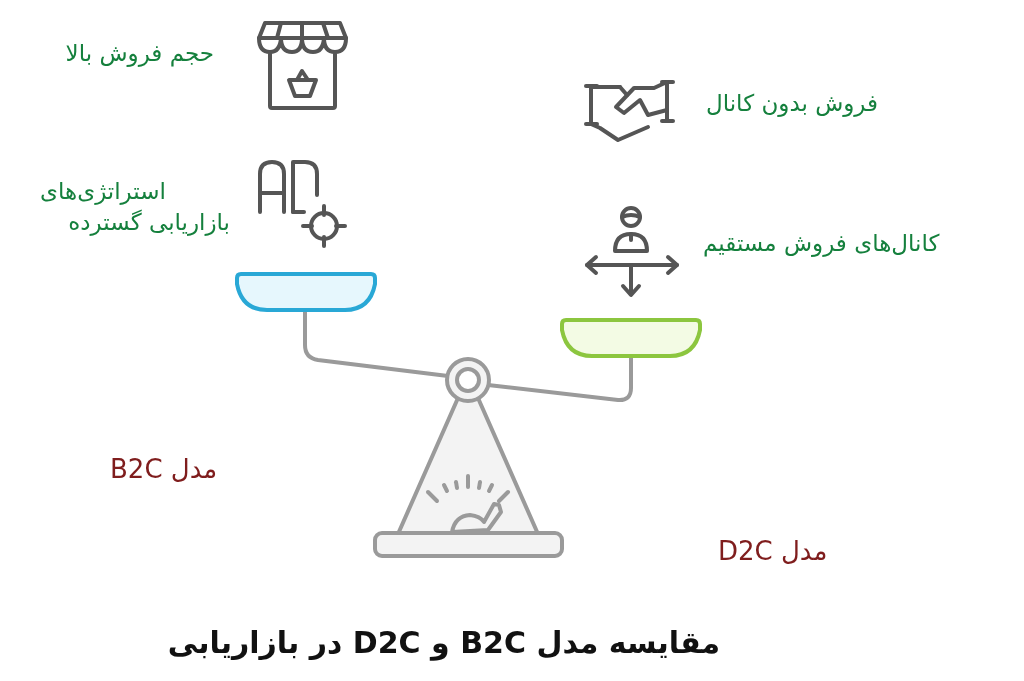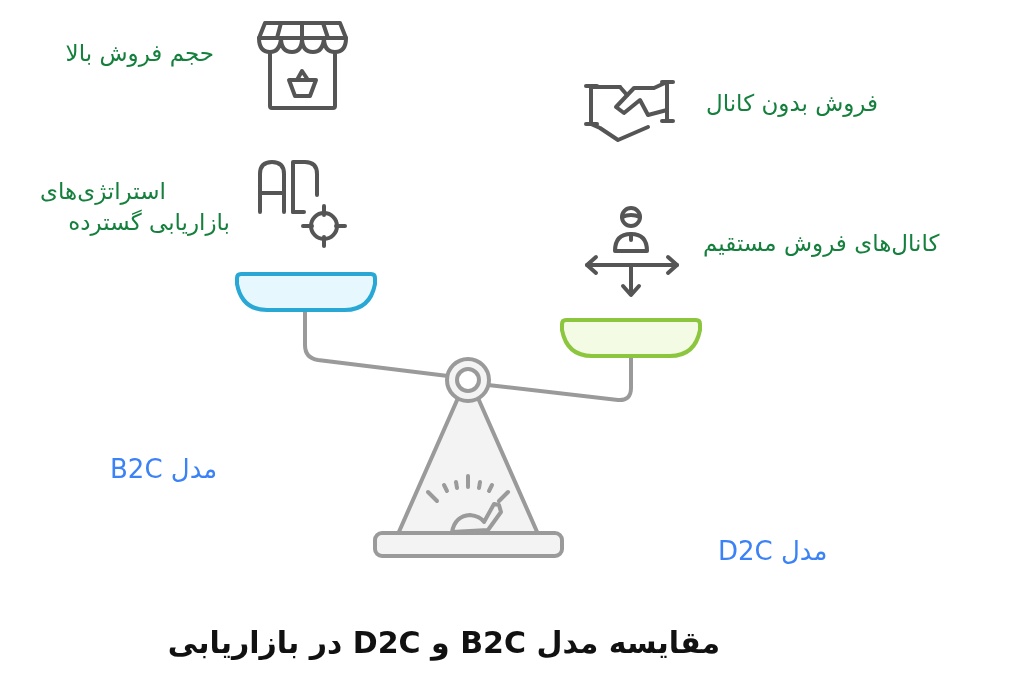--- a/index.html
+++ b/index.html
@@ -1,19 +1,19 @@
 <!DOCTYPE html>
 <html><head>
   <meta charset="utf-8">
   <style>
     html, body { margin: 0; padding: 0; background: #ffffff; }
     body { width: 1024px; height: 681px; position: relative; overflow: hidden; font-family: "DejaVu Sans", sans-serif; color: #111; }
     .abs { position: absolute; }
     .label { font-size: 23px; line-height: 1.35; direction: rtl; text-align: right; white-space: nowrap; color: #15803d; }
-    .model { font-size: 26px; direction: rtl; white-space: nowrap; color: #3b82f6; }
+    .model { font-size: 26px; direction: rtl; white-space: nowrap; color: #7f1d1d; }
     .title { font-size: 30px; font-weight: bold; direction: rtl; white-space: nowrap; color: #111; left: 0; width: 888px; text-align: center; }
     svg { position: absolute; left: 0; top: 0; }
   </style>
 </head>
 <body>
 
 <svg width="1024" height="681" viewBox="0 0 1024 681">
 
   <path d="M305 312 L305 345 Q305 358 318 360 L448 376" fill="none" stroke="#9a9a9a" stroke-width="4" stroke-linecap="round"></path>
 

